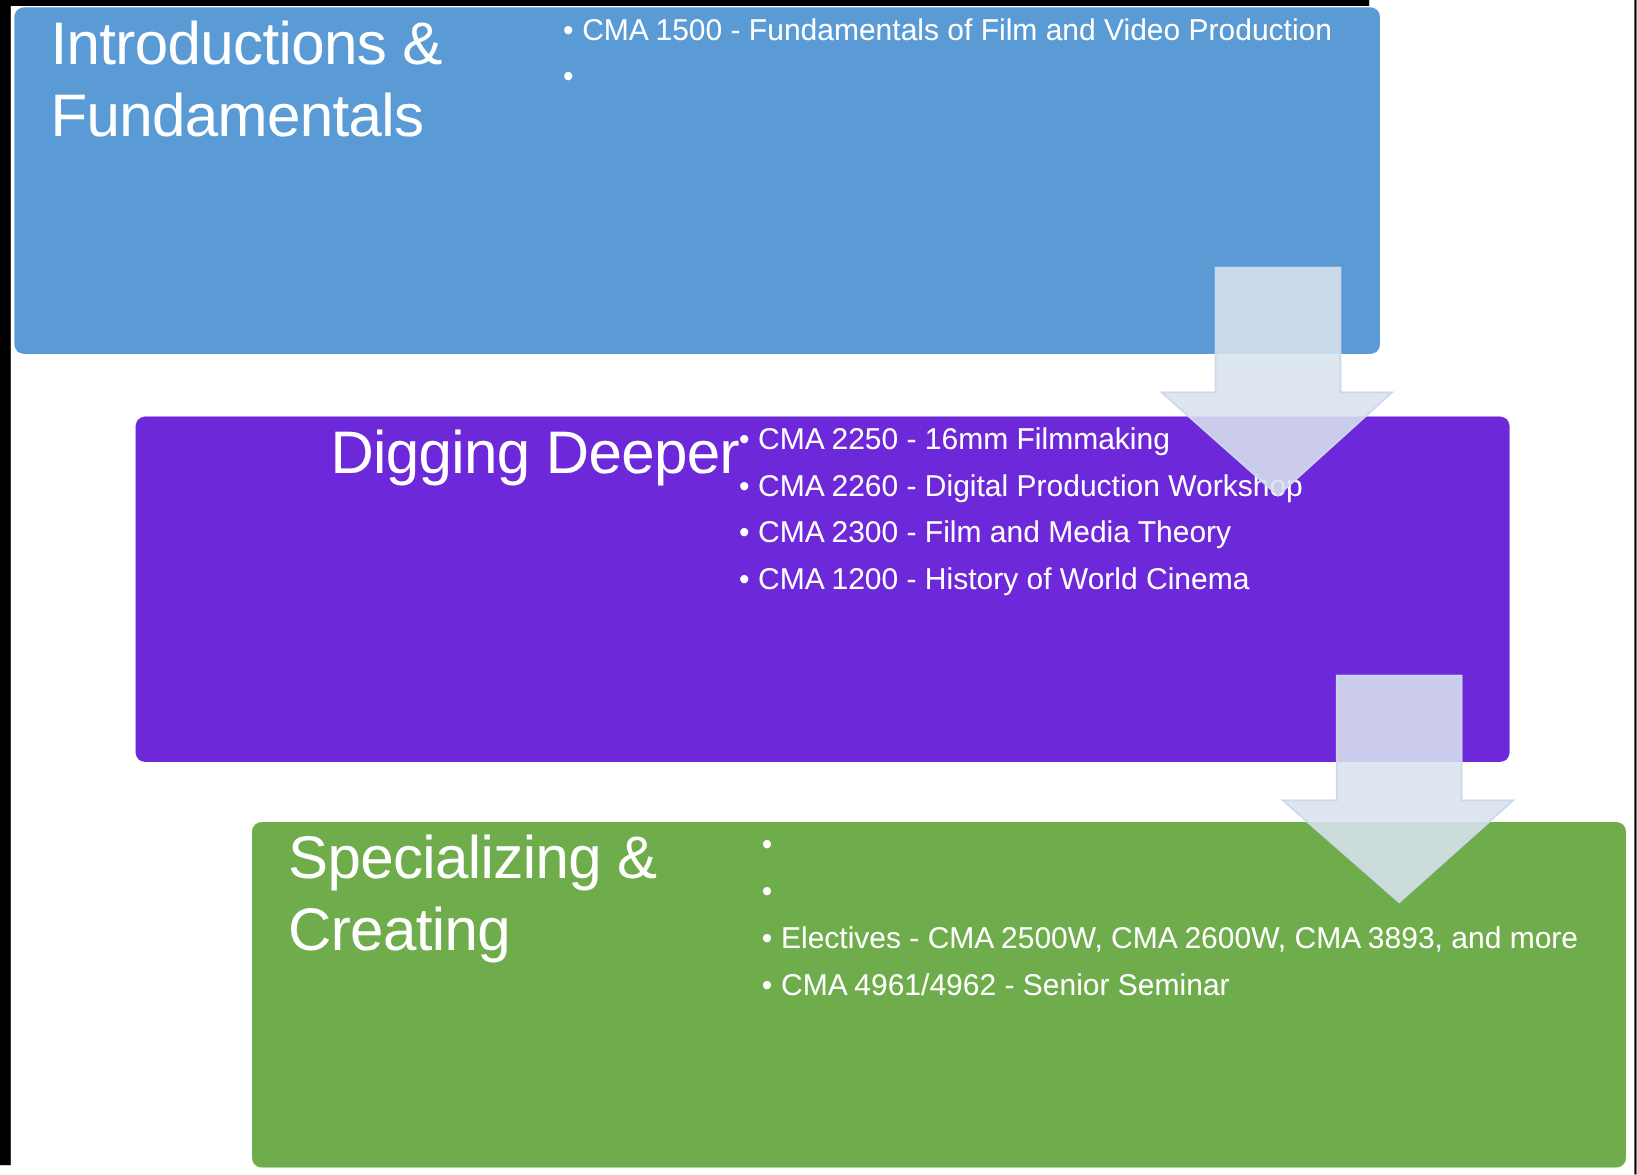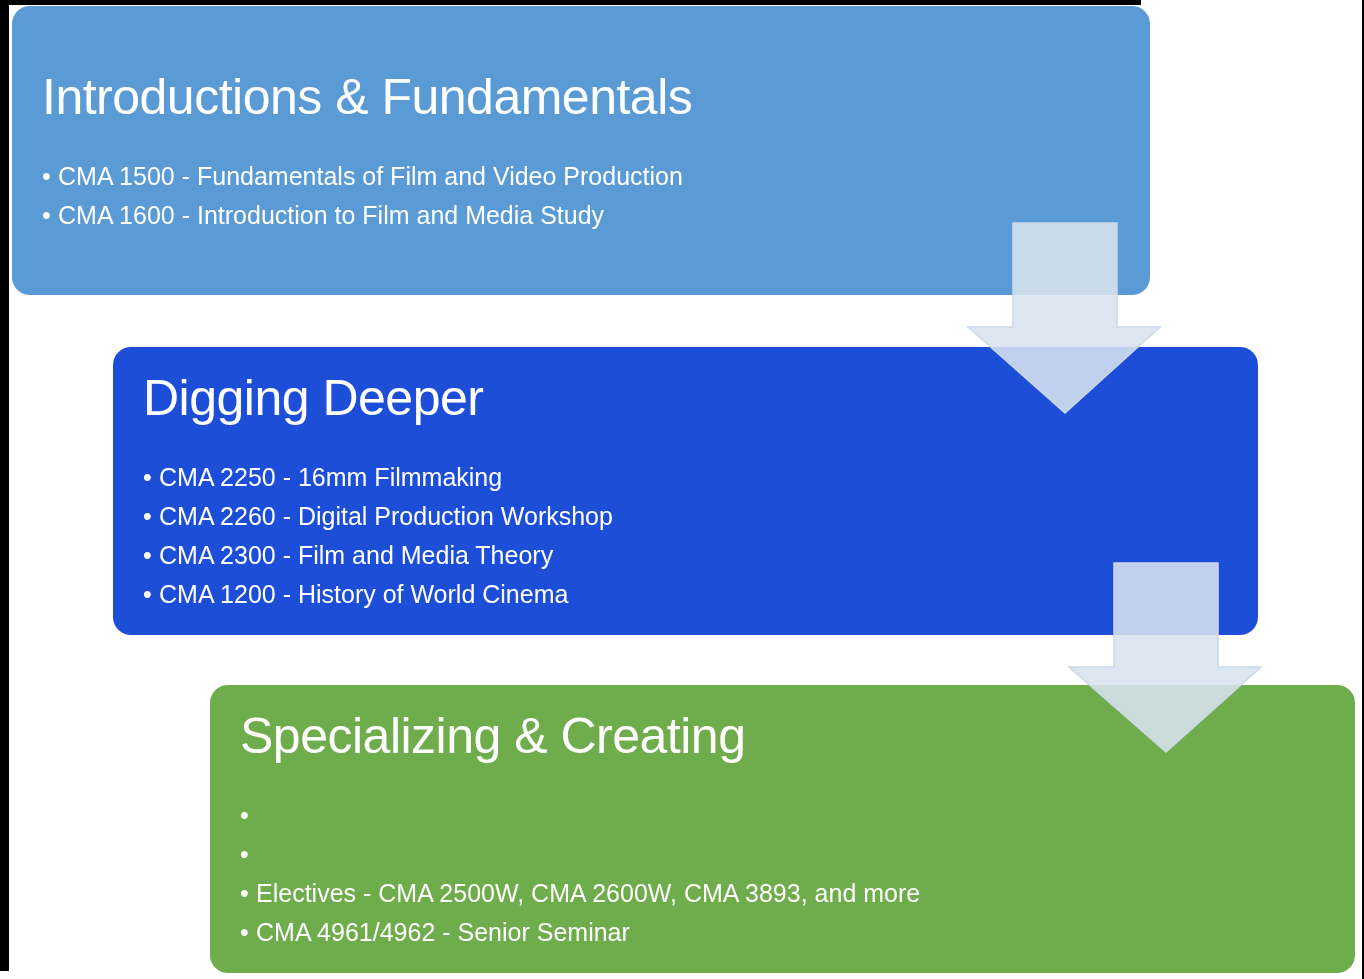--- a/index.html
+++ b/index.html
@@ -21,24 +21,23 @@
     position: absolute;
     background: #000000;
   }
   .edge-top    { left: 0;      top: 0; width: 1141px; height: 5px; }
   .edge-left   { left: 0;      top: 0; width: 9px;    height: 971px; }
   .edge-right  { left: 1362px; top: 0; width: 2px;    height: 979px; }
 
   
   .stage-box {
     position: absolute;
-    border-radius: 18px;
+    border-radius: 8px;
     color: #ffffff;
     display: flex;
-    flex-direction: column;
     justify-content: center;
     box-sizing: border-box;
     padding: 0 40px 0 30px;
   }
   .box-1 { left: 12px;  top: 6px;   width: 1138px; height: 289px; }
   .box-2 { left: 113px; top: 347px; width: 1145px; height: 288px; }
   .box-3 { left: 210px; top: 685px; width: 1145px; height: 288px; }
 
   .stage-title {
     font-size: 50px;
@@ -79,26 +78,25 @@
 
   <div class="stage-box box-1" style="background: rgb(91, 155, 213);">
     <h1 class="stage-title">Introductions &amp; Fundamentals</h1>
     <ul class="bullets">
         <li>
           <span class="dot">•</span>
           <span class="txt">CMA 1500 - Fundamentals of Film and Video Production</span>
         </li>
         <li>
           <span class="dot">•</span>
-          <span class="txt">CMA 1600 - Introduction to Film and Media Study</span>
         </li>
       </ul>
   </div>
 
-  <div class="stage-box box-2" style="background: #1d4ed8;">
+  <div class="stage-box box-2" style="background: #6d28d9;">
     <h1 class="stage-title">Digging Deeper</h1>
     <ul class="bullets">
         <li>
           <span class="dot">•</span>
           <span class="txt">CMA 2250 - 16mm Filmmaking</span>
         </li>
         <li>
           <span class="dot">•</span>
           <span class="txt">CMA 2260 - Digital Production Workshop</span>
         </li>

